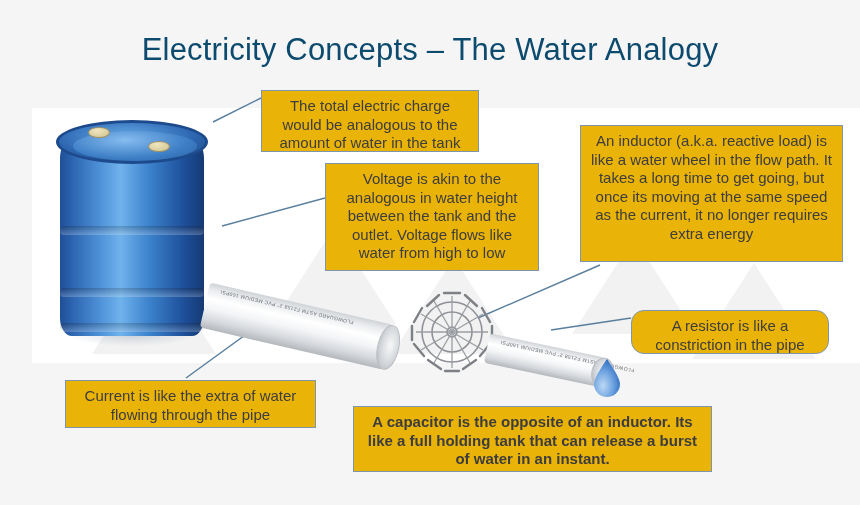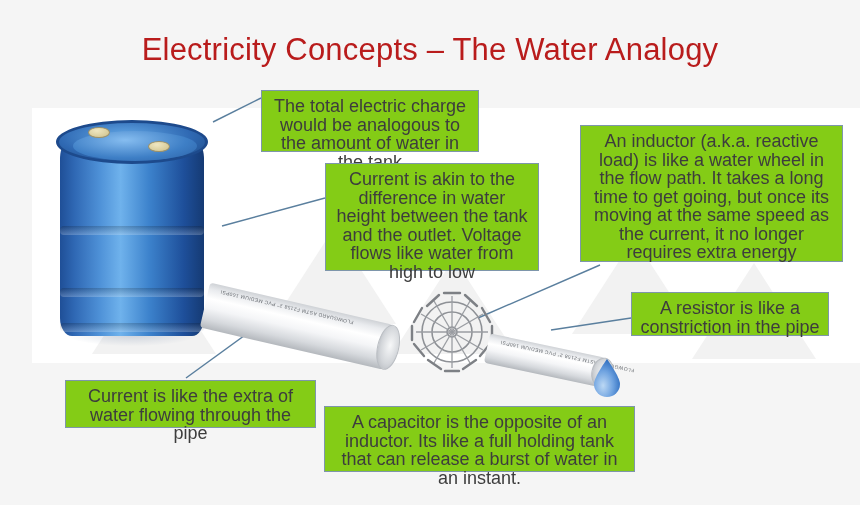--- a/index.html
+++ b/index.html
@@ -33,45 +33,45 @@
     border-bottom: 96px solid #f2f2f2;
   }
 
   
   #page-title {
     position: absolute;
     left: 0; top: 32px;
     width: 860px;
     text-align: center;
     font-size: 31px;
-    color: #b91c1c;
+    color: #0c4a6e;
     letter-spacing: 0.2px;
     white-space: nowrap;
   }
 
   
   .callout {
     position: absolute;
     box-sizing: border-box;
-    background: #84cc16;
+    background: #eab308;
     border: 1.5px solid #7e96ab;
     color: #3d3d3d;
-    font-size: 18px;
+    font-size: 15px;
     line-height: 18.5px;
     text-align: center;
     padding: 6px 8px;
     box-shadow: 0 0 0 0 rgba(0,0,0,0);
   }
 
   #callout-charge   { left: 261px; top: 90px;  width: 218px; height: 62px; }
   #callout-voltage  { left: 325px; top: 163px; width: 214px; height: 108px; }
   #callout-inductor { left: 562px; top: 125px; width: 263px; height: 137px; margin-left: 18px; }
-  #callout-resistor { left: 631px; top: 292px; width: 198px; height: 44px; }
+  #callout-resistor { left: 631px; top: 310px; width: 198px; height: 44px; border-radius: 13px; }
   #callout-current  { left: 65px;  top: 380px; width: 251px; height: 48px; }
-  #callout-capacitor{ left: 324px; top: 406px; width: 311px; height: 66px; }
+  #callout-capacitor{ left: 353px; top: 406px; width: 359px; height: 66px; font-weight: bold; }
 
   
   #leaders {
     position: absolute;
     left: 0; top: 0;
     width: 860px; height: 505px;
     pointer-events: none;
   }
 
   
@@ -296,19 +296,19 @@
       <radialGradient id="dropGrad" cx="35%" cy="70%" r="70%">
         <stop offset="0%" stop-color="#bcd8f4"></stop>
         <stop offset="55%" stop-color="#6fa3e0"></stop>
         <stop offset="100%" stop-color="#2f6ec0"></stop>
       </radialGradient>
     </defs>
     <path d="M15 1 C15 1 28 19 28 26 A13 13 0 1 1 2 26 C2 19 15 1 15 1 Z" fill="url(#dropGrad)"></path>
   </svg>
 
   <div class="callout" id="callout-charge">The total electric charge would be analogous to the amount of water in the tank</div>
-  <div class="callout" id="callout-voltage">Current is akin to the difference in water height between the tank and the outlet. Voltage flows like water from high to low</div>
+  <div class="callout" id="callout-voltage">Voltage is akin to the analogous in water height between the tank and the outlet. Voltage flows like water from high to low</div>
   <div class="callout" id="callout-inductor">An inductor (a.k.a. reactive load) is like a water wheel in the flow path. It takes a long time to get going, but once its moving at the same speed as the current, it no longer requires extra energy</div>
   <div class="callout" id="callout-resistor">A resistor is like a constriction in the pipe</div>
   <div class="callout" id="callout-current">Current is like the extra of water flowing through the pipe</div>
   <div class="callout" id="callout-capacitor">A capacitor is the opposite of an inductor. Its like a full holding tank that can release a burst of water in an instant.</div>
 
 </div>
 
 </body></html>

